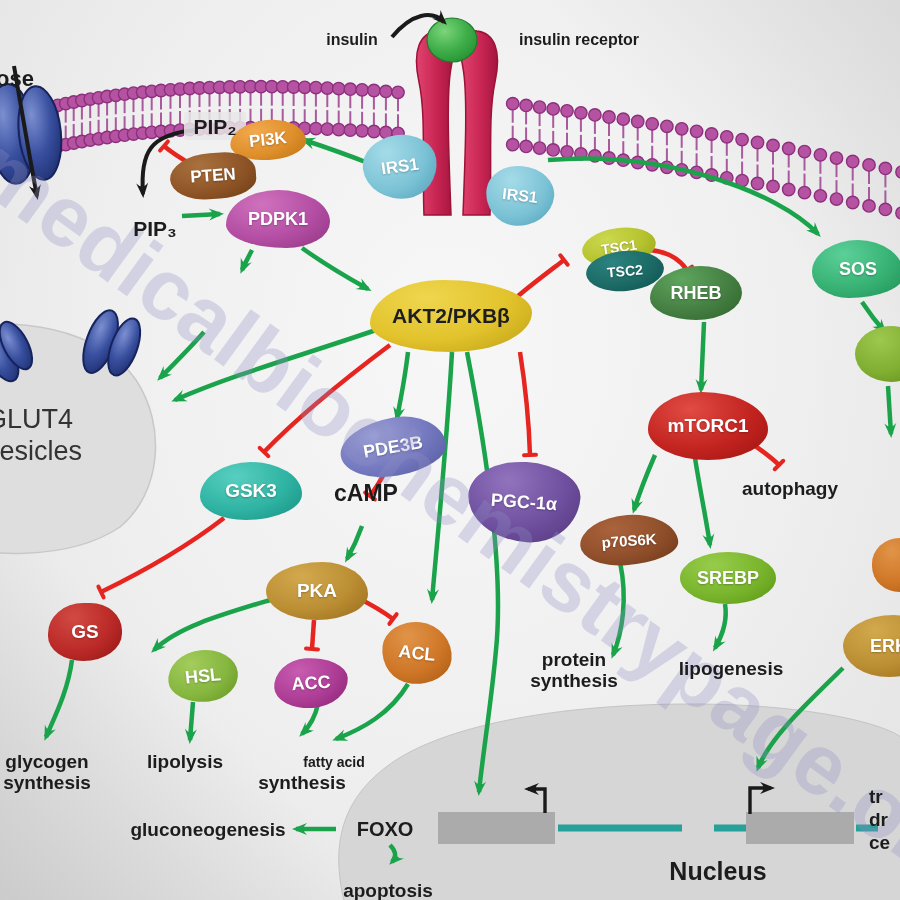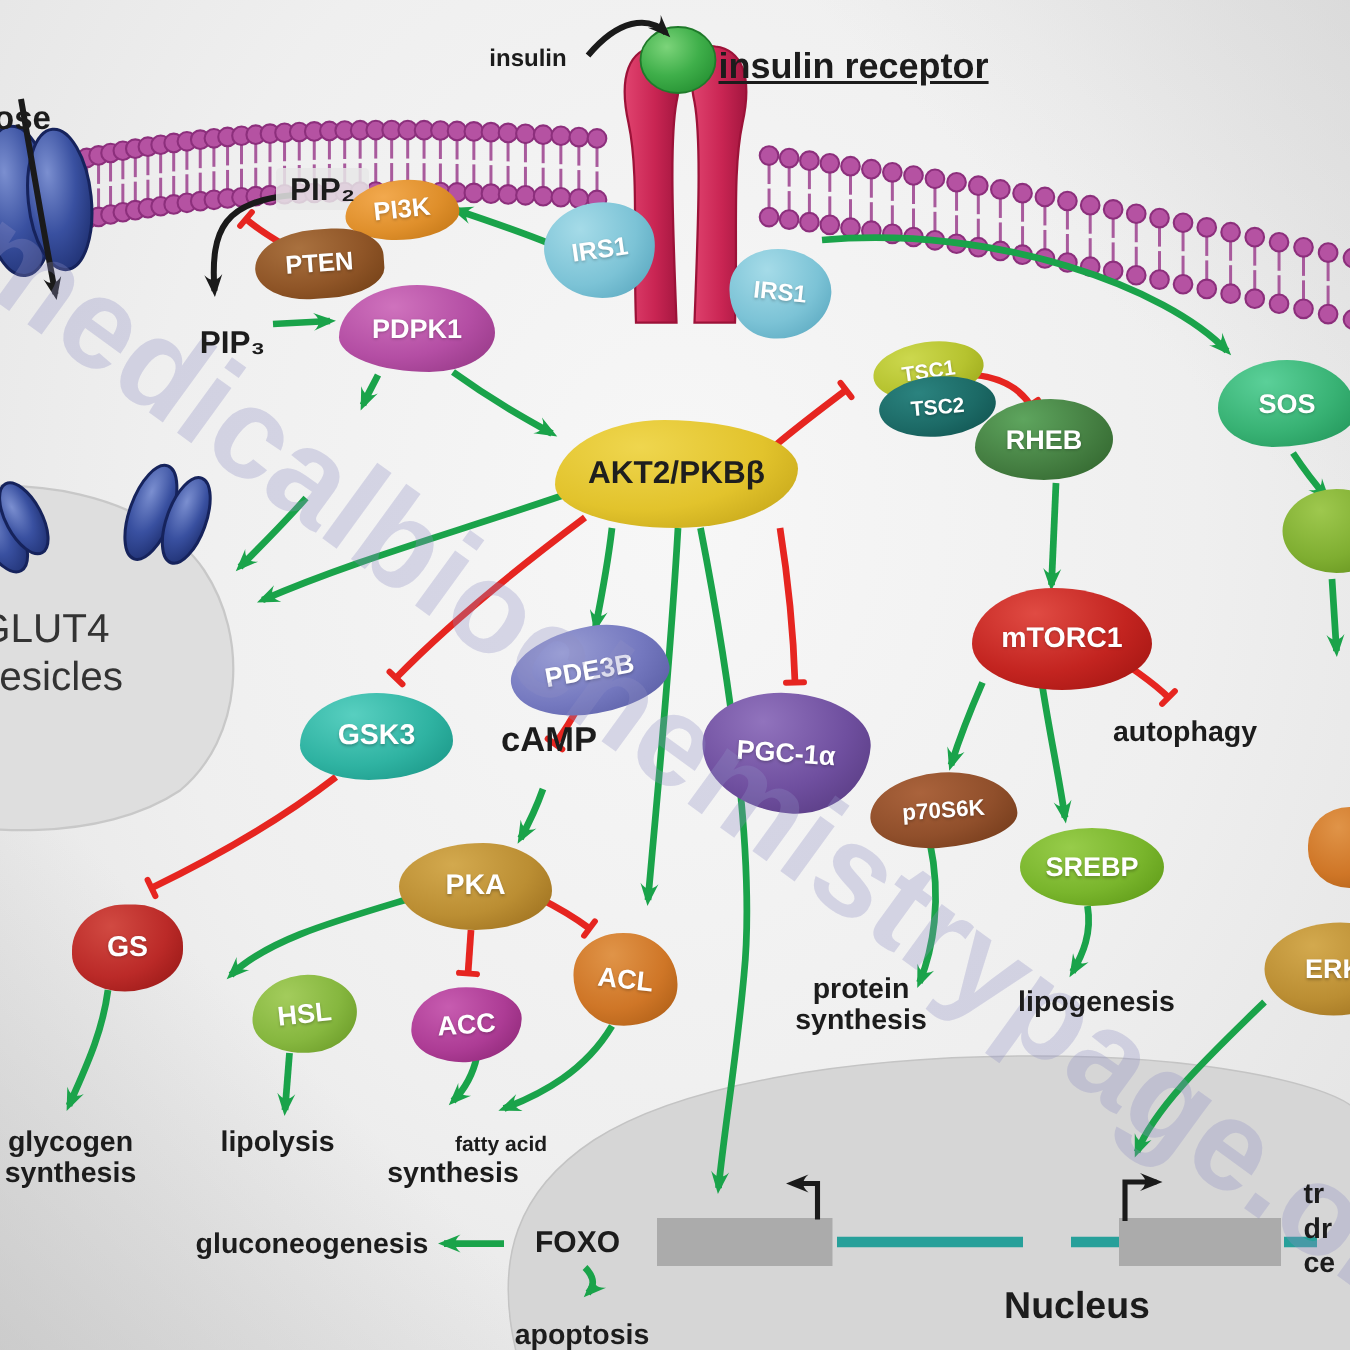--- a/index.html
+++ b/index.html
@@ -416,21 +416,21 @@
   <div class="node" style="left:680px;top:552px;width:96px;height:52px;font-size:18px;border-radius:50%;background:radial-gradient(ellipse at 35% 25%,#97cc4a,#79b52c 55%,#579312)">SREBP</div>
   <div class="node" style="left:168px;top:650px;width:70px;height:52px;font-size:18px;transform:rotate(-6deg);border-radius:50% 50% 45% 55%/55% 50% 50% 45%;background:radial-gradient(ellipse at 35% 25%,#a3cc5c,#86b73f 55%,#649422)">HSL</div>
   <div class="node" style="left:274px;top:658px;width:74px;height:50px;font-size:18px;transform:rotate(-4deg);border-radius:45% 55% 50% 50%/55% 45% 55% 45%;background:radial-gradient(ellipse at 35% 25%,#c75cb0,#ad3c95 55%,#85226f)">ACC</div>
   <div class="node" style="left:382px;top:622px;width:70px;height:62px;font-size:18px;transform:rotate(6deg);border-radius:50% 50% 55% 45%/45% 55% 45% 55%;background:radial-gradient(ellipse at 35% 25%,#e09448,#cf7627 55%,#a55812)">ACL</div>
   <div class="node" style="left:48px;top:603px;width:74px;height:58px;font-size:19px;border-radius:50% 45% 55% 50%/55% 50% 50% 45%;background:radial-gradient(ellipse at 35% 25%,#d14a42,#bb2a28 55%,#8f1412)">GS</div>
   <div class="node" style="left:855px;top:326px;width:72px;height:56px;border-radius:50%;background:radial-gradient(ellipse at 35% 25%,#9ec84e,#7fae31 55%,#5d8a18)"></div>
   <div class="node" style="left:872px;top:538px;width:58px;height:54px;border-radius:50% 45% 55% 50%;background:radial-gradient(ellipse at 35% 25%,#e09448,#cf7627 55%,#a55812)"></div>
   <div class="node" style="left:843px;top:615px;width:92px;height:62px;font-size:18px;border-radius:55% 45% 50% 50%/50% 55% 45% 50%;background:radial-gradient(ellipse at 35% 25%,#d3a94e,#bb8e33 55%,#96691a)">ERK</div>
 
   <div class="lbl" style="left:352px;top:40px;font-size:16px;">insulin</div>
-  <div class="lbl-left" style="left:479px;top:31px;font-size:24px;text-decoration:underline;">insulin receptor</div>
+  <div class="lbl-left" style="left:519px;top:31px;font-size:16px;">insulin receptor</div>
   <div class="lbl-left" style="left:-4px;top:66px;font-size:22px;">ose</div>
   <div class="lbl" style="left:215px;top:127px;font-size:21px;">PIP₂</div>
   <div class="lbl" style="left:155px;top:217px;font-size:21px;margin-top:12px;">PIP₃</div>
   <div class="lbl" style="left:366px;top:493px;font-size:23px;">cAMP</div>
   <div class="lbl" style="left:790px;top:489px;font-size:19px;">autophagy</div>
   <div class="lbl" style="left:574px;top:660px;font-size:19px;">protein</div>
   <div class="lbl" style="left:574px;top:681px;font-size:19px;">synthesis</div>
   <div class="lbl" style="left:731px;top:669px;font-size:19px;">lipogenesis</div>
   <div class="lbl" style="left:185px;top:762px;font-size:19px;">lipolysis</div>
   <div class="lbl" style="left:302px;top:762px;font-size:14px;margin-left:32px;">fatty acid</div>

